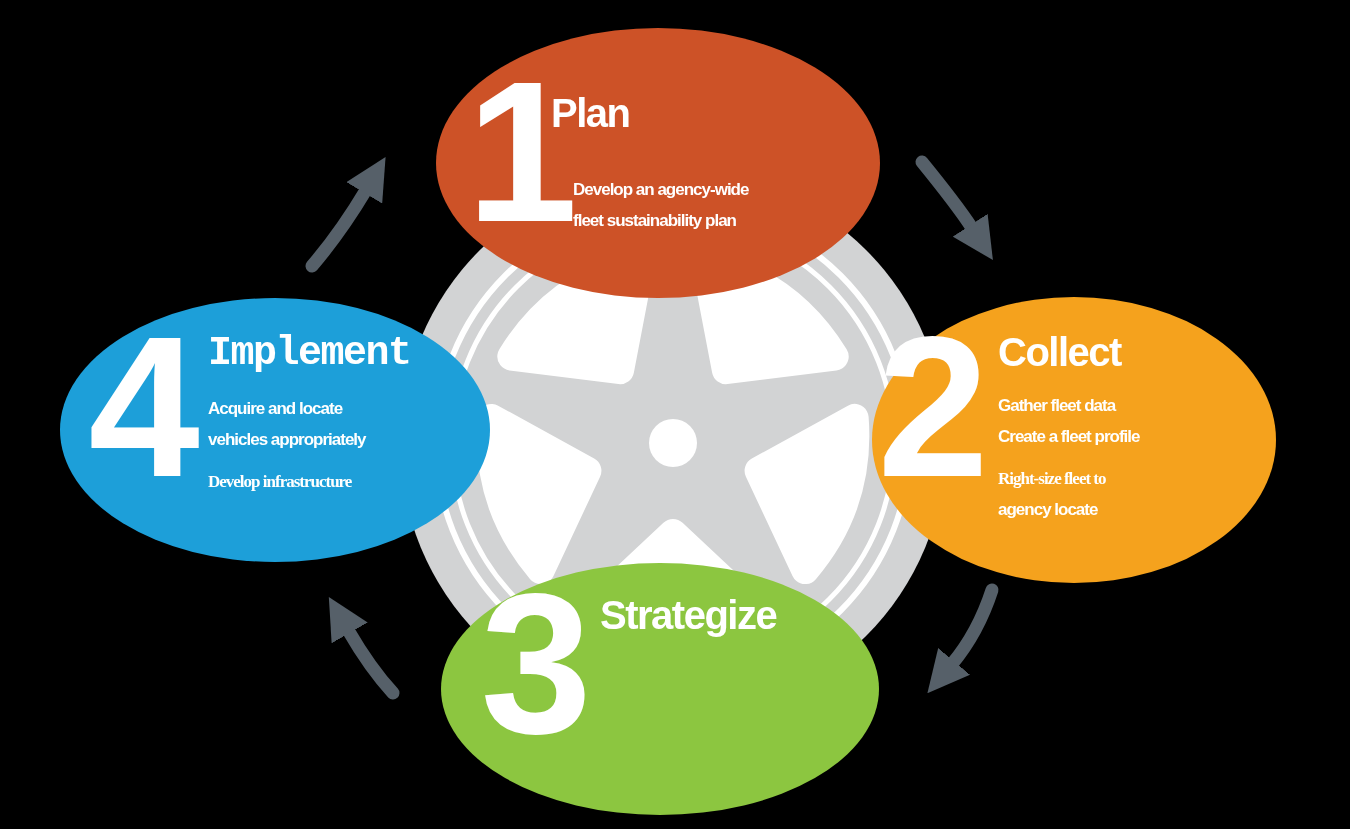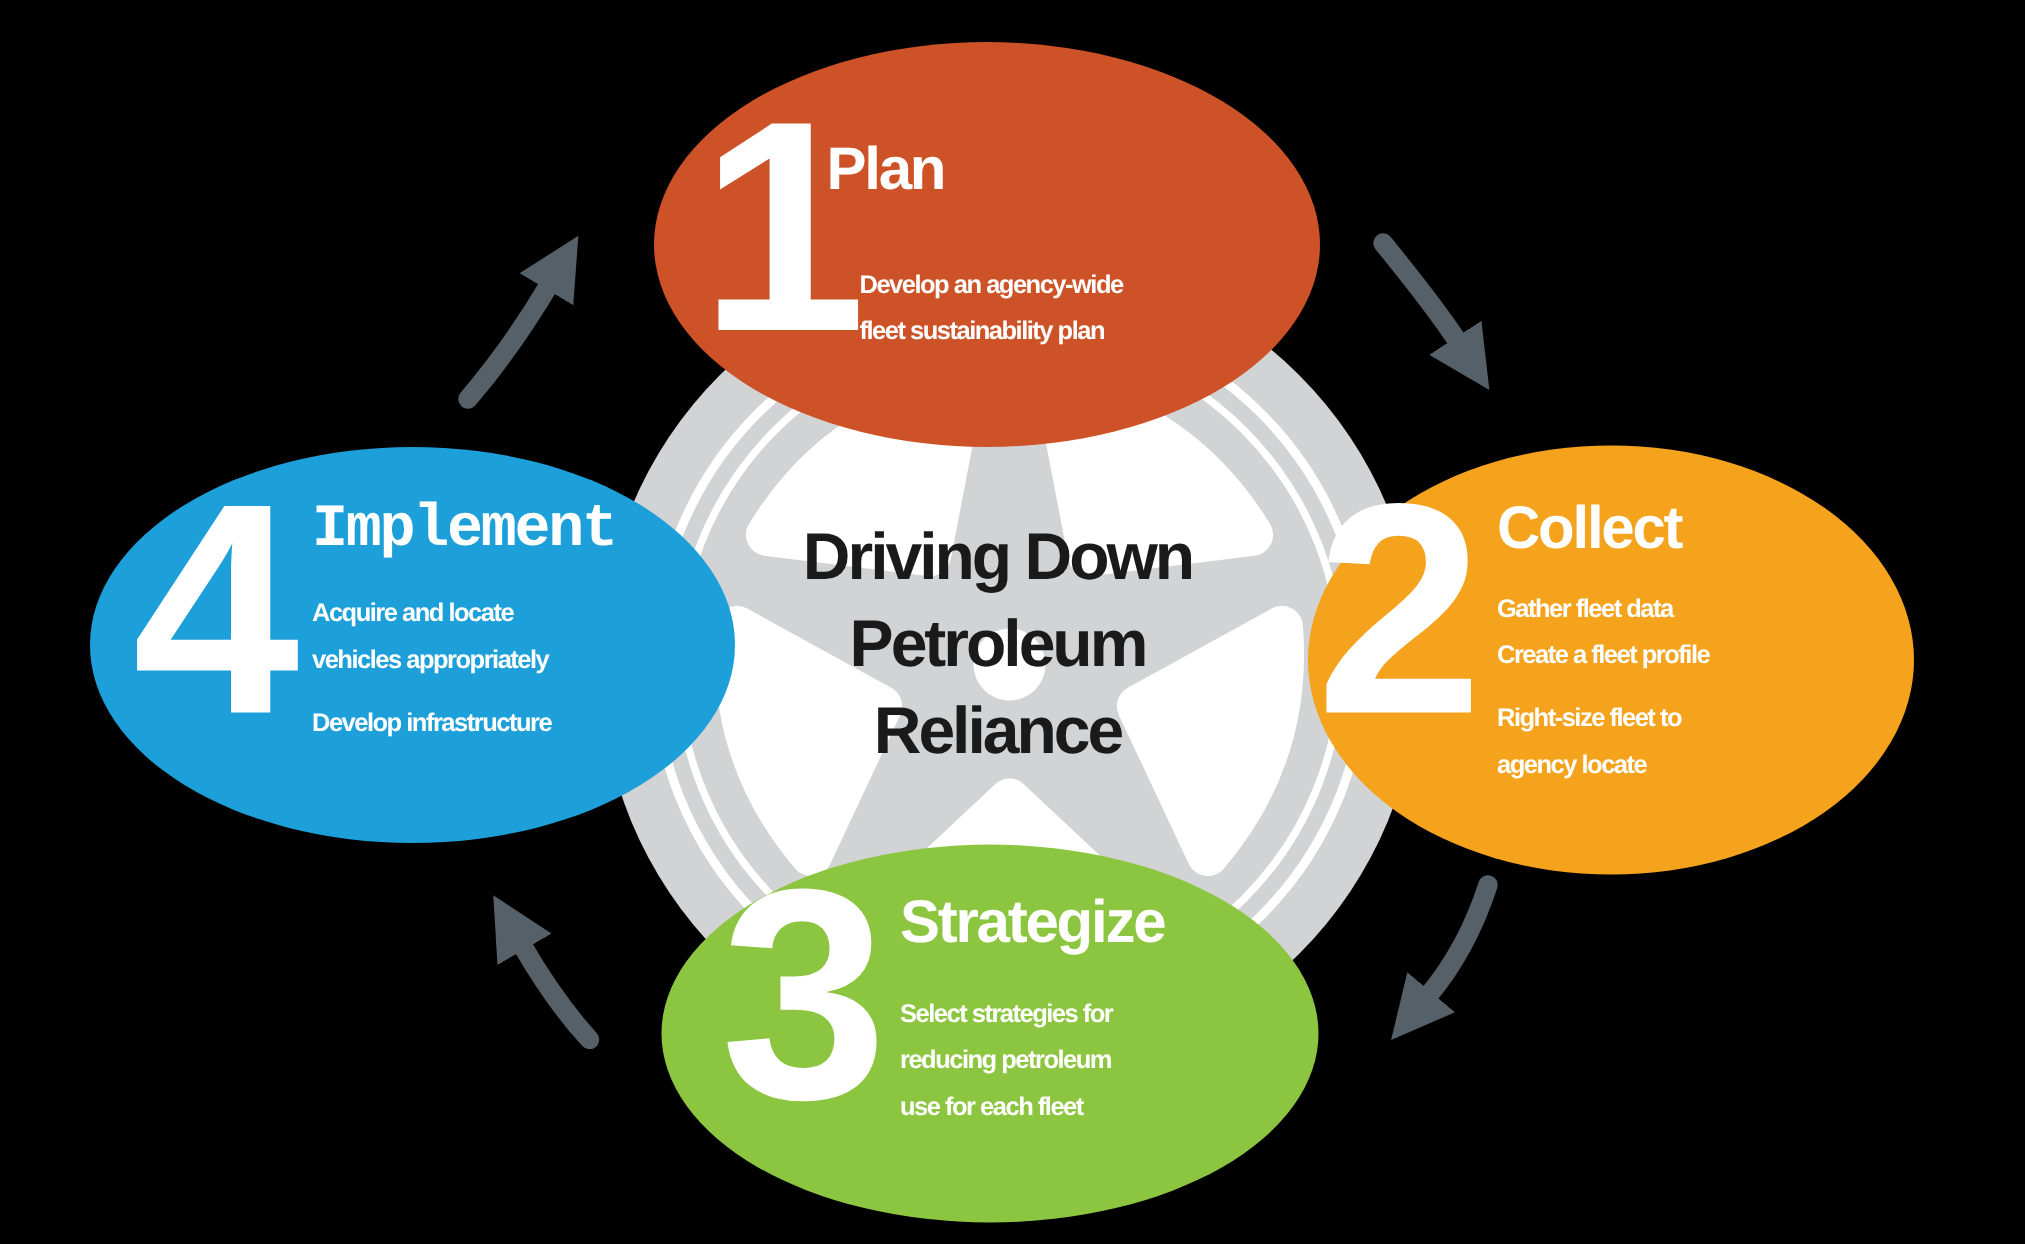--- a/index.html
+++ b/index.html
@@ -5,21 +5,21 @@
   html,body{margin:0;padding:0;background:#000;}
   .stage{
     position:relative;width:1350px;height:829px;background:#000;
     overflow:hidden;font-family:"Liberation Sans",sans-serif;
   }
   .stage svg{position:absolute;left:0;top:0;}
   .txt{position:absolute;color:#fff;font-weight:bold;white-space:nowrap;}
   .num{font-size:200px;line-height:200px;width:130px;text-align:center;letter-spacing:-4px;}
   .title{font-size:40px;line-height:44px;letter-spacing:-1.5px;}
   .body{font-size:17px;line-height:31px;letter-spacing:-1px;}
-  .body .gap{margin-top:11px;}
+  .body .gap{margin-top:11px;font-family:Liberation Serif, serif;}
   .center-label{
     position:absolute;left:465px;top:343px;width:400px;text-align:center;
     font-weight:bold;font-size:44px;line-height:58px;letter-spacing:-2px;
     color:#1A1A1A;white-space:nowrap;
   }
 </style>
 </head>
 <body>
 
 <div class="stage">
@@ -51,49 +51,39 @@
       <path d="M 992 590 Q 978 633 952 664" marker-end="url(#ah)" stroke="#566069"></path>
       <path d="M 393 693 Q 370 668 348 630" marker-end="url(#ah)" stroke="#566069"></path>
     </g>
 
     <ellipse cx="658" cy="163" rx="222" ry="135" fill="#CD5227"></ellipse>
     <ellipse cx="1074" cy="440" rx="202" ry="143" fill="#F5A21D"></ellipse>
     <ellipse cx="660" cy="689" rx="219" ry="126" fill="#8CC640"></ellipse>
     <ellipse cx="275" cy="430" rx="215" ry="132" fill="#1D9FD9"></ellipse>
   </svg>
 
-  <div class="center-label">
-    <div>Driving Down</div>
-    <div>Petroleum</div>
-    <div>Reliance</div>
-  </div>
 
   <div class="txt num" style="left:455px;top:52px;">1</div>
   <div class="txt title" style="left:551px;top:91px;">Plan</div>
   <div class="txt body" style="left:573px;top:174px;">
     <div>Develop an agency-wide</div>
     <div>fleet sustainability plan</div>
   </div>
 
   <div class="txt num" style="left:866px;top:307px;">2</div>
   <div class="txt title" style="left:998px;top:330px;">Collect</div>
   <div class="txt body" style="left:998px;top:390px;">
     <div>Gather fleet data</div>
     <div>Create a fleet profile</div>
     <div class="gap">Right-size fleet to</div>
     <div>agency locate</div>
   </div>
 
   <div class="txt num" style="left:469px;top:564px;">3</div>
   <div class="txt title" style="left:600px;top:593px;text-align:center;">Strategize</div>
-  <div class="txt body" style="left:600px;top:660px;">
-    <div>Select strategies for</div>
-    <div>reducing petroleum</div>
-    <div>use for each fleet</div>
-  </div>
 
   <div class="txt num" style="left:77px;top:307px;">4</div>
   <div class="txt title" style="left:208px;top:332px;font-family:Liberation Mono, monospace;">Implement</div>
   <div class="txt body" style="left:208px;top:393px;">
     <div>Acquire and locate</div>
     <div>vehicles appropriately</div>
     <div class="gap">Develop infrastructure</div>
   </div>
 
 </div>

